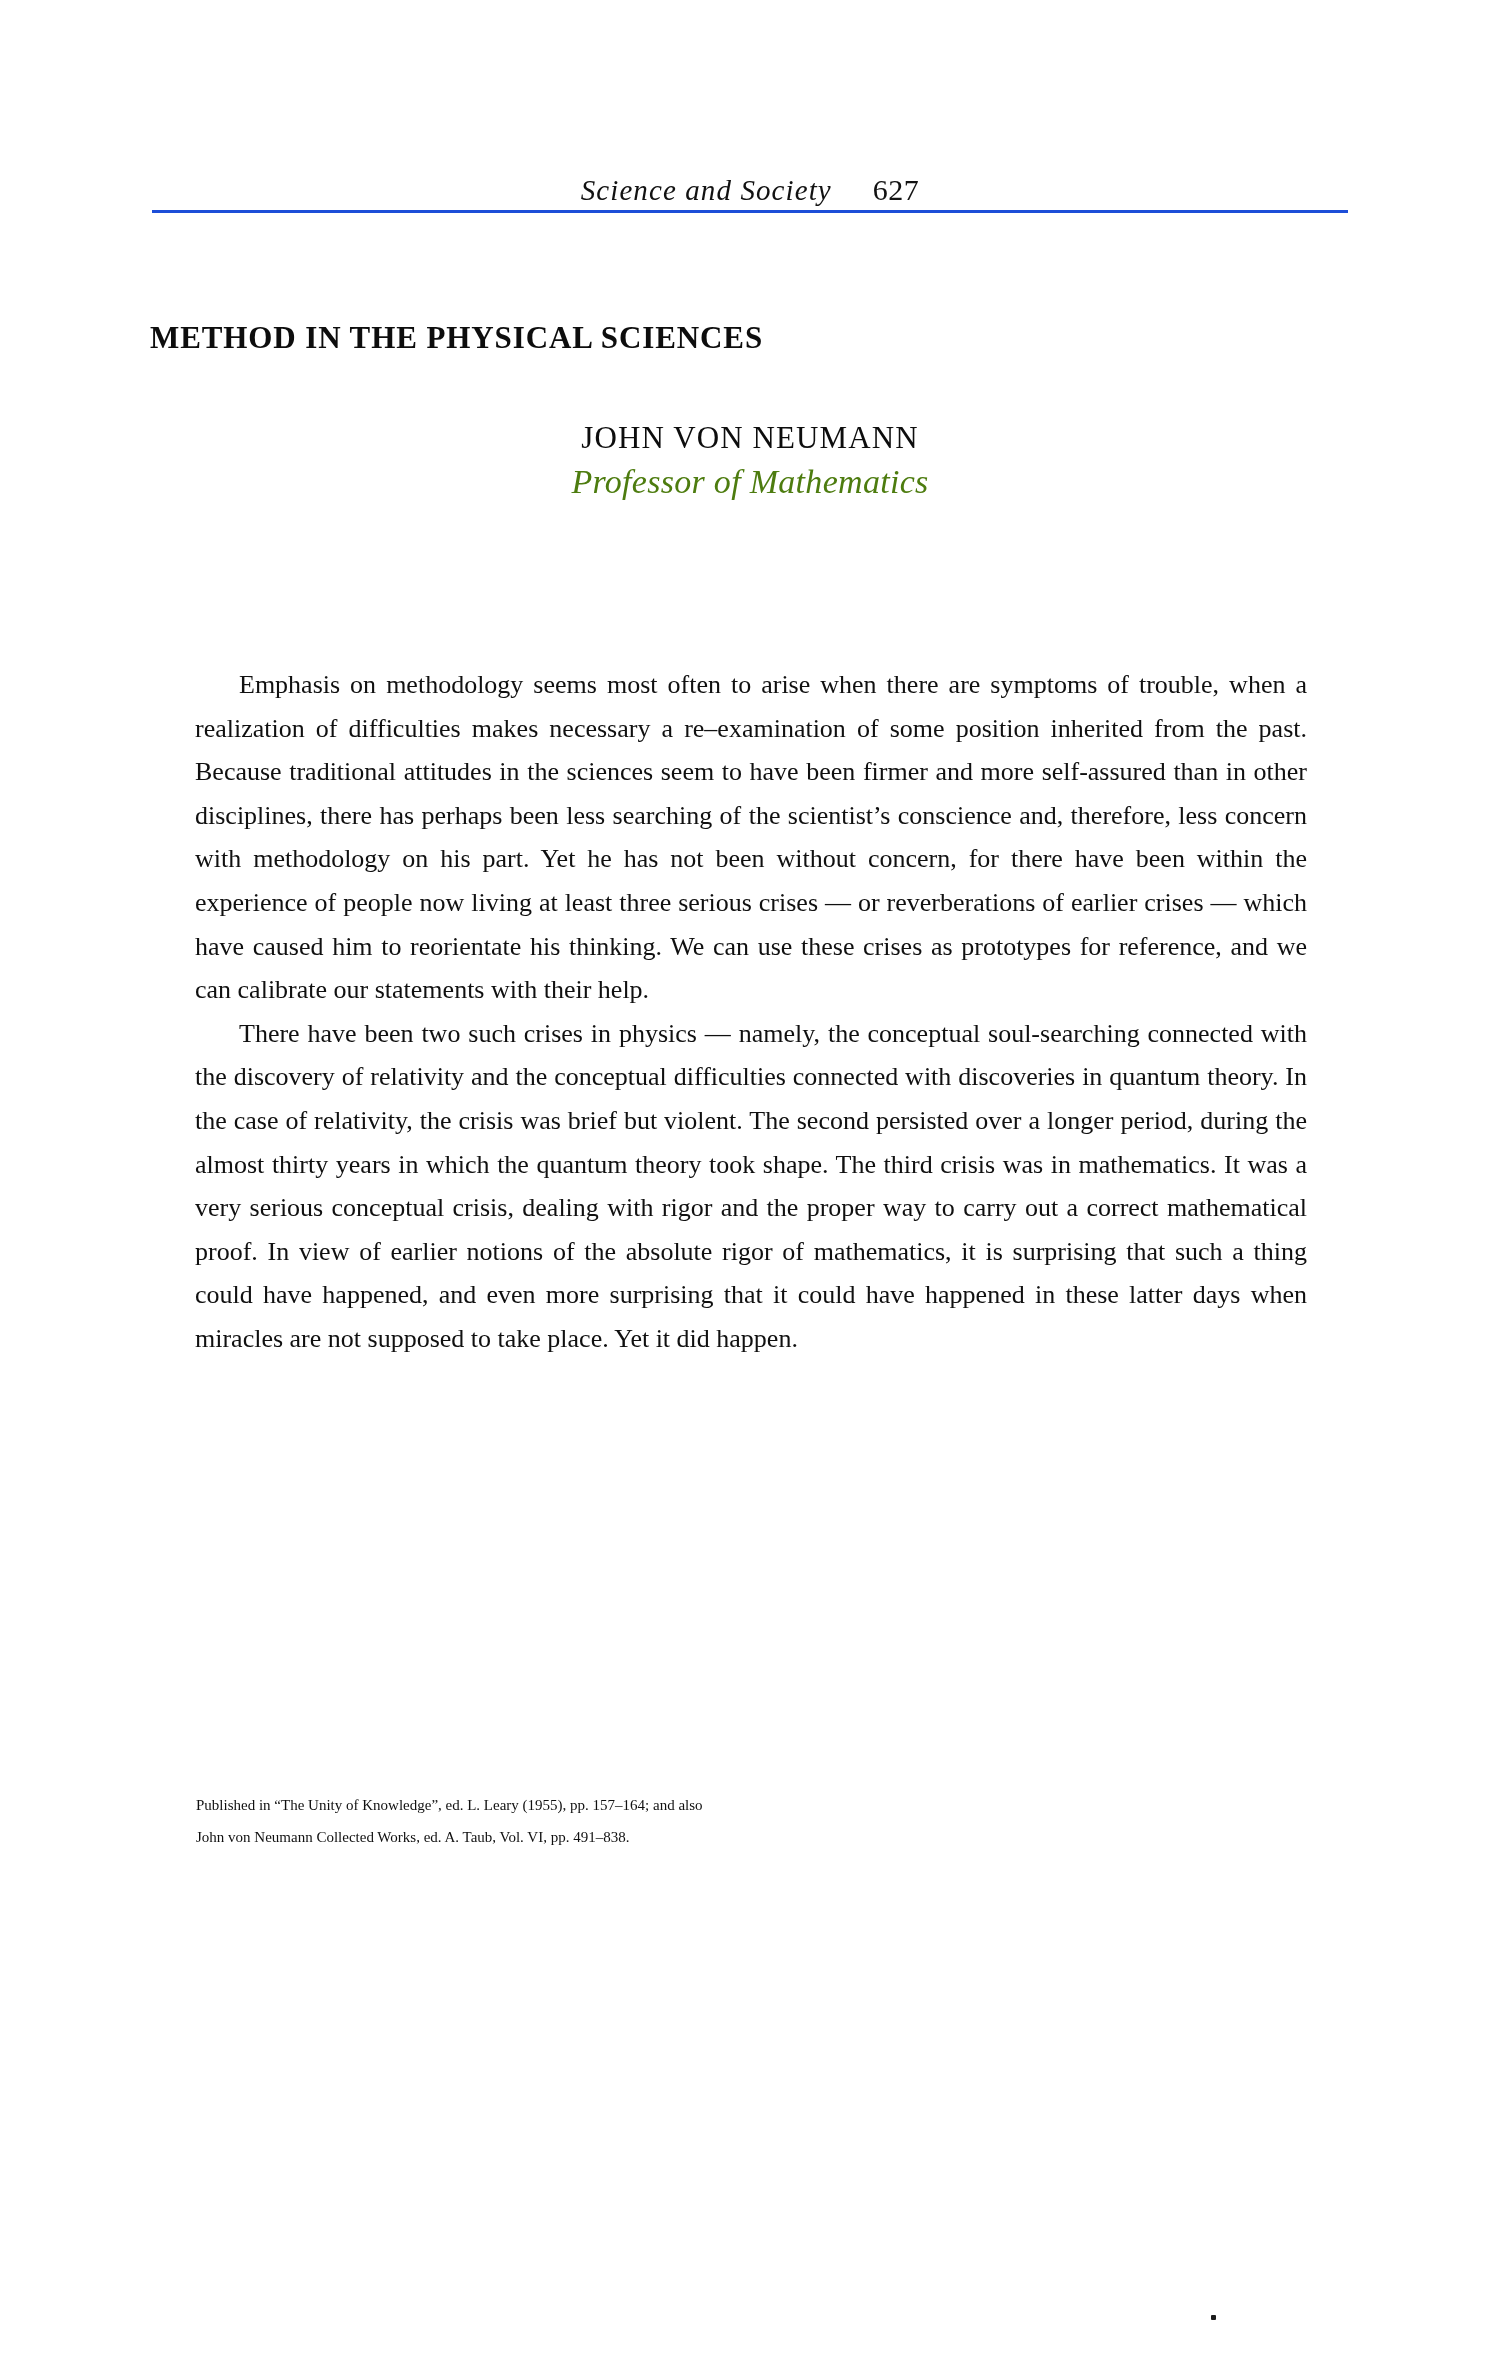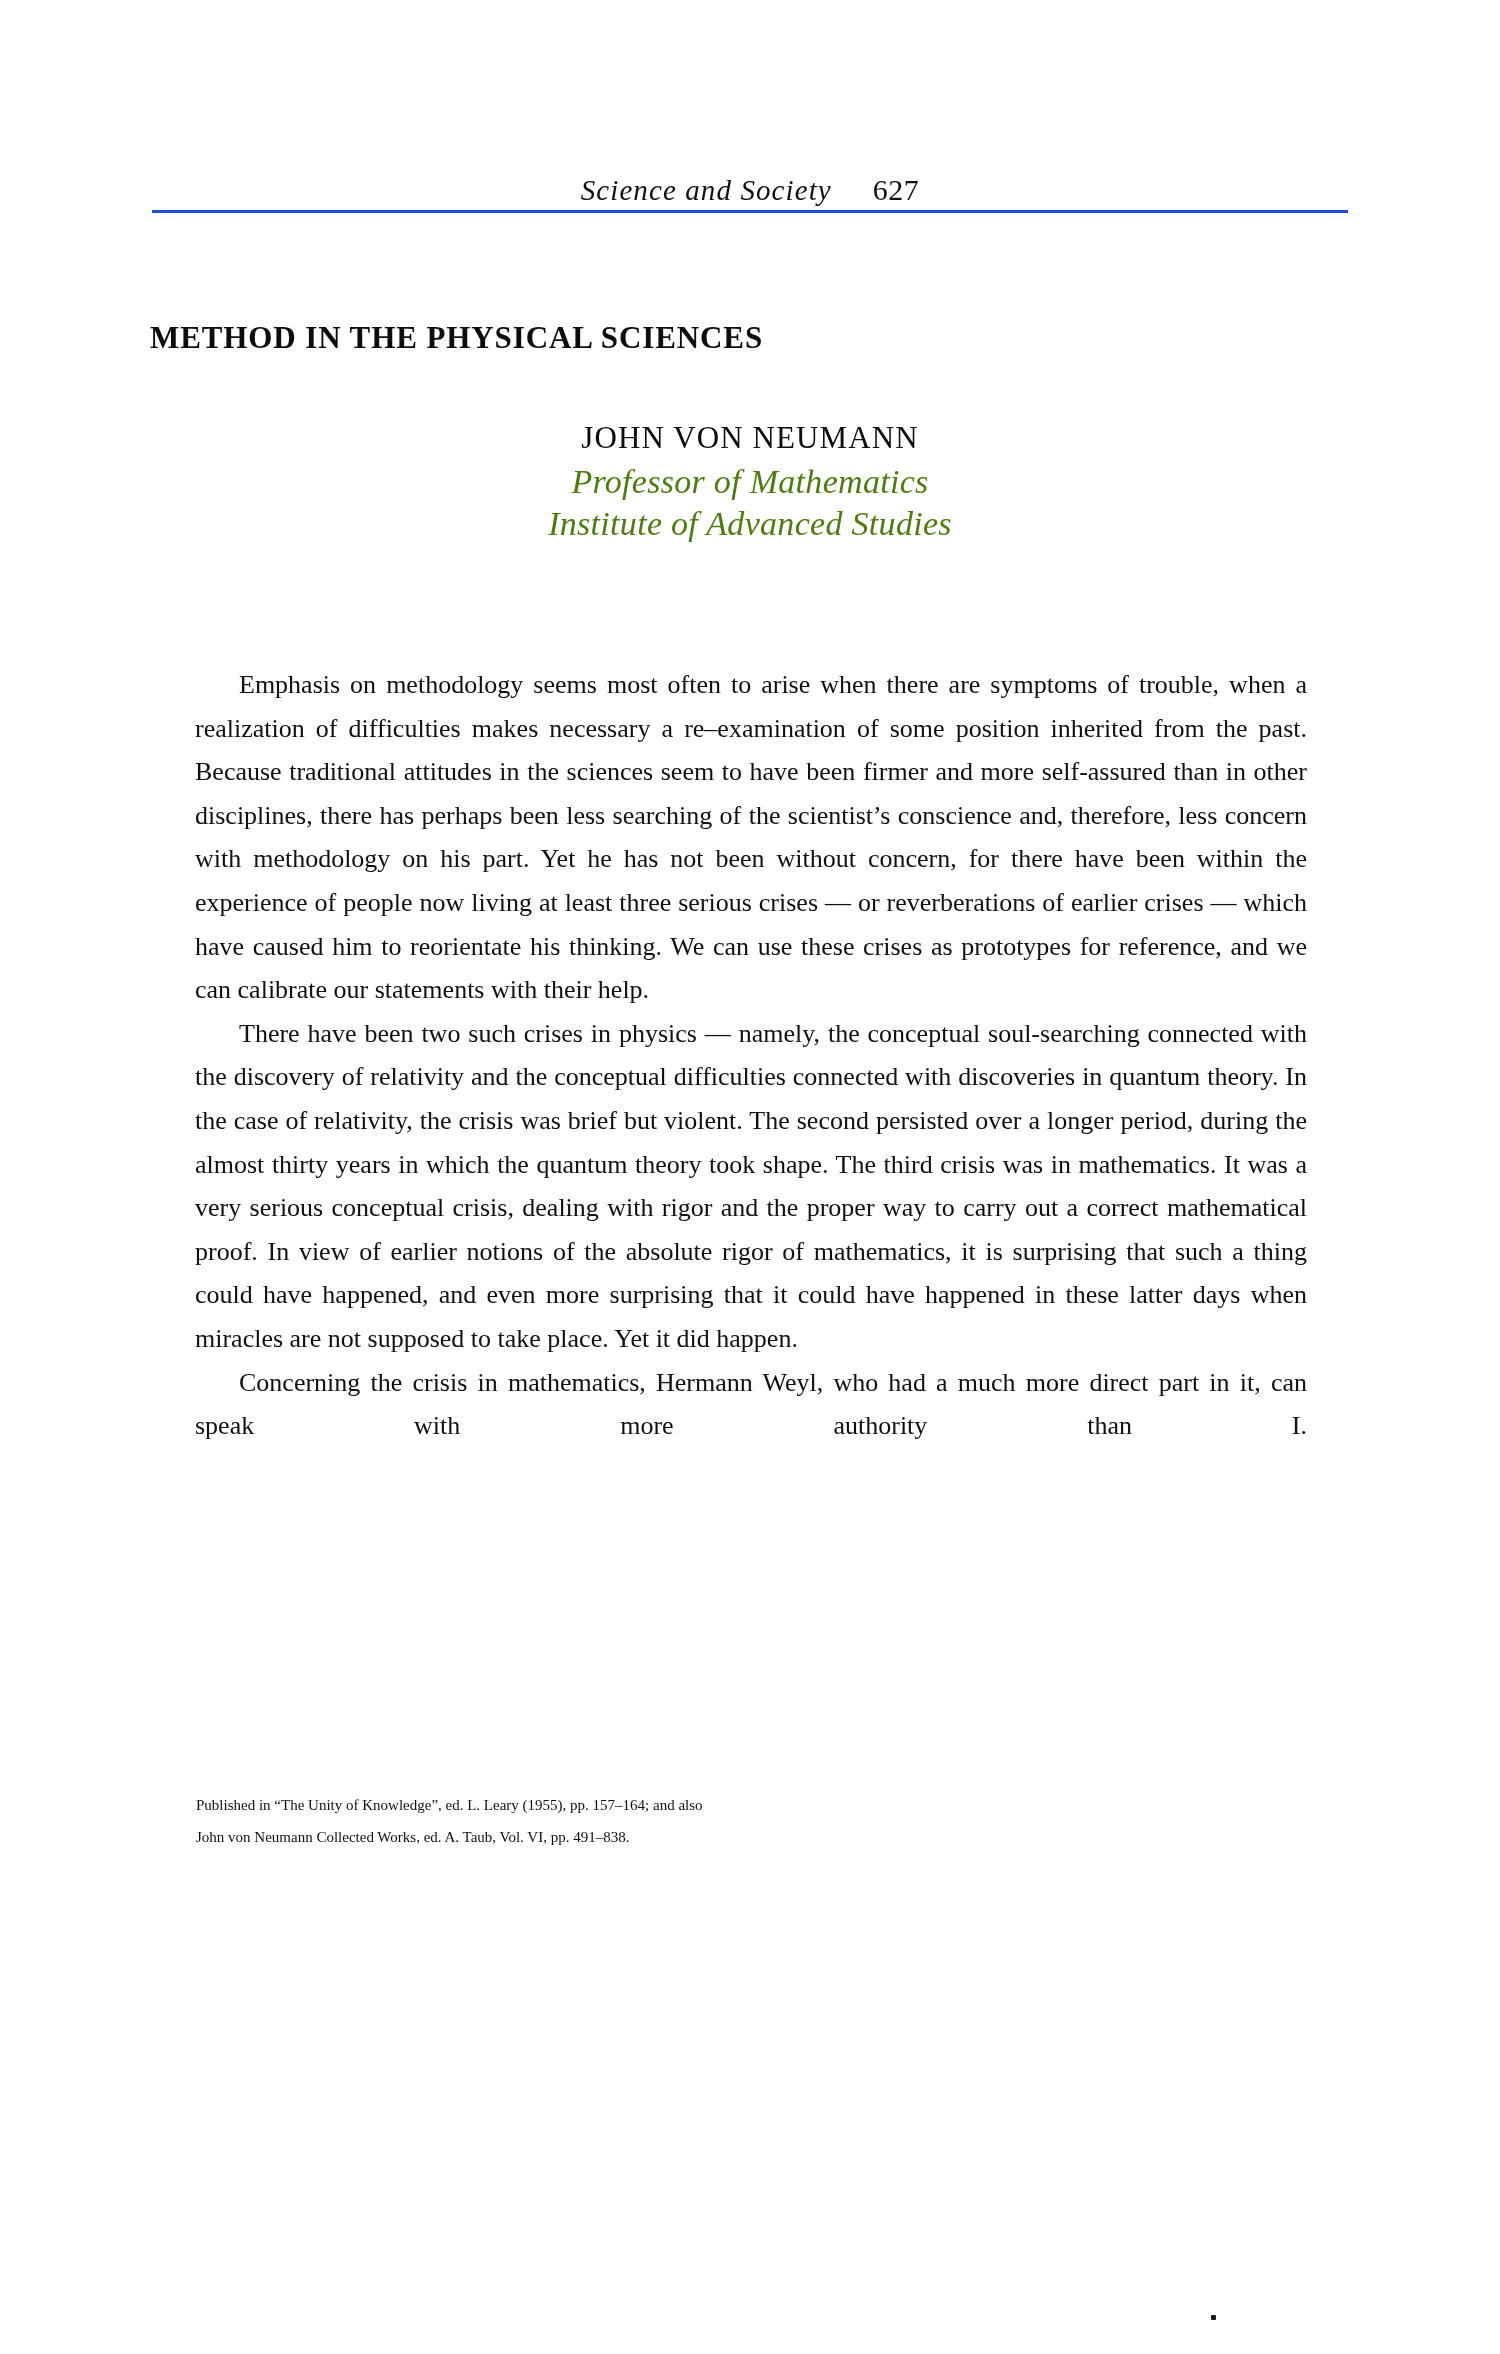--- a/index.html
+++ b/index.html
@@ -149,27 +149,25 @@
   <div class="running-head">
     <span class="running-head-title">Science and Society</span>
     <span class="running-head-folio">627</span>
   </div>
 
   <div class="article-title">METHOD IN THE PHYSICAL SCIENCES</div>
 
   <div class="byline">
     <div class="byline-name">JOHN VON NEUMANN</div>
     <div class="byline-affil">Professor of Mathematics</div>
-    <div class="byline-affil">Institute of Advanced Studies</div>
   </div>
 
   <div class="body-text">
     <p>Emphasis on methodology seems most often to arise when there are symptoms of trouble, when a realization of difficulties makes necessary a re–examination of some position inherited from the past. Because traditional attitudes in the sciences seem to have been firmer and more self-assured than in other disciplines, there has perhaps been less searching of the scientist’s conscience and, therefore, less concern with methodology on his part. Yet he has not been without concern, for there have been within the experience of people now living at least three serious crises — or reverberations of earlier crises — which have caused him to reorientate his thinking. We can use these crises as prototypes for reference, and we can calibrate our statements with their help.</p>
     <p>There have been two such crises in physics — namely, the conceptual soul-searching connected with the discovery of relativity and the conceptual difficulties connected with discoveries in quantum theory. In the case of relativity, the crisis was brief but violent. The second persisted over a longer period, during the almost thirty years in which the quantum theory took shape. The third crisis was in mathematics. It was a very serious conceptual crisis, dealing with rigor and the proper way to carry out a correct mathematical proof. In view of earlier notions of the absolute rigor of mathematics, it is surprising that such a thing could have happened, and even more surprising that it could have happened in these latter days when miracles are not supposed to take place. Yet it did happen.</p>
-    <p class="last-line-full">Concerning the crisis in mathematics, Hermann Weyl, who had a much more direct part in it, can speak with more authority than I.</p>
   </div>
 
   <div class="footnote">
     <div>Published in “The Unity of Knowledge”, ed. L. Leary (1955), pp. 157–164; and also</div>
     <div>John von Neumann Collected Works, ed. A. Taub, Vol. VI, pp. 491–838.</div>
   </div>
 
   <div class="scan-speck"></div>
 
 </div>

